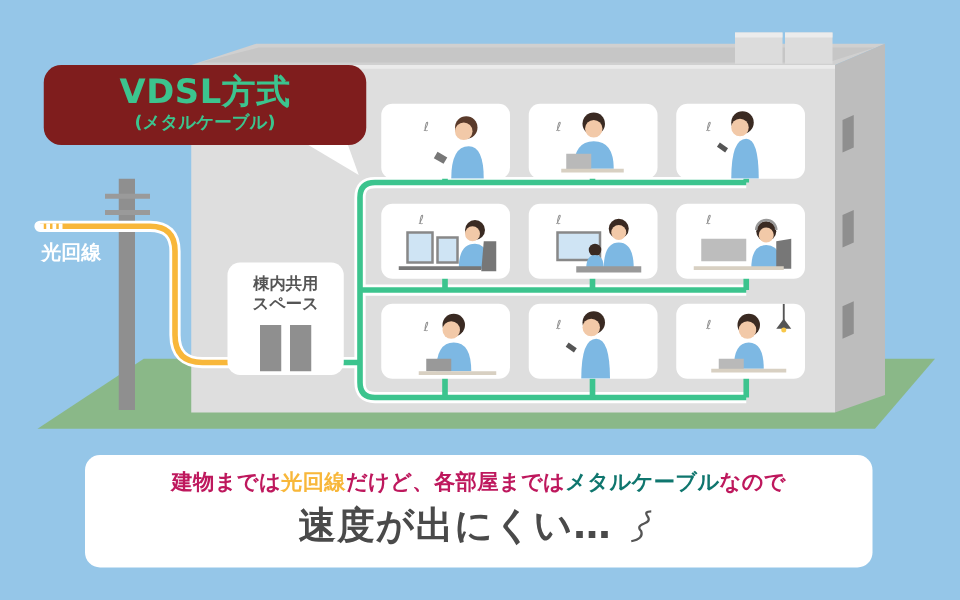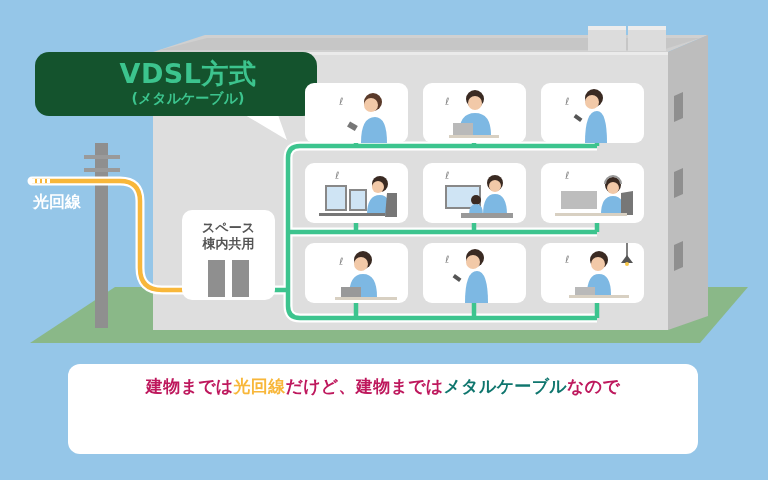--- a/index.html
+++ b/index.html
@@ -5,23 +5,22 @@
     html, body { margin: 0; padding: 0; }
     body {
       width: 768px; height: 480px; overflow: hidden; position: relative;
       background: #95c6e8;
       font-family: "DejaVu Sans", "Liberation Sans", sans-serif;
     }
     .abs { position: absolute; }
     svg.scene { position: absolute; left: 0; top: 0; }
     .callout {
       position: absolute; left: 35px; top: 52px; width: 258px; height: 64px;
-      background: #14532d; border-radius: 14px;
+      background: #7f1d1d; border-radius: 14px;
       text-align: center;
-      padding-left: 24px;
     }
     .callout .t1 { font-size: 27px; font-weight: bold; color: #3cc48e; line-height: 30px; margin-top: 7px; letter-spacing: 0.5px; }
     .callout .t2 { font-size: 14px; font-weight: bold; color: #3cc48e; line-height: 18px; text-align: center; }
     .fiber-label {
       position: absolute; left: 33px; top: 192px;
       font-size: 16px; font-weight: bold; color: #ffffff;
     }
     .shared-box {
       position: absolute; left: 182px; top: 210px; width: 93px; height: 90px;
       background: #ffffff; border-radius: 10px; text-align: center;
@@ -93,22 +92,22 @@
 
 <div class="callout">
   <div class="t1">VDSL方式</div>
   <div class="t2">(メタルケーブル)</div>
 </div>
 
 <div class="fiber-label">光回線</div>
 
 <div class="shared-box">
   <div class="lbl">
+    <div>棟内共用</div>
     <div>スペース</div>
-    <div>棟内共用</div>
   </div>
   <svg class="abs" style="left:26px;top:50px" width="44" height="40">
     <rect x="0" y="0" width="17" height="37" fill="#8f8f8f"></rect>
     <rect x="24" y="0" width="17" height="37" fill="#8f8f8f"></rect>
   </svg>
 </div>
 
 <div class="room" style="left:305px;top:83px">
   <svg width="103" height="60">
     <text x="34" y="22" font-size="10" fill="#888">ℓ</text>
@@ -206,15 +205,21 @@
     <rect x="34" y="44" width="20" height="9" fill="#b9b9b9"></rect>
     <rect x="28" y="52" width="60" height="3" fill="#d8d0c2"></rect>
     <line x1="86" y1="0" x2="86" y2="14" stroke="#555" stroke-width="1.5"></line>
     <polygon points="80,20 92,20 86,12" fill="#555"></polygon>
     <circle cx="86" cy="21" r="2" fill="#f8c84a"></circle>
   </svg>
 </div>
 
 <div class="msg">
   <div class="l1">
-    <span class="c-blue">建物までは</span><span class="c-orange">光回線</span><span class="c-blue">だけど、建物までは</span><span class="c-green">メタルケーブル</span><span class="c-blue">なので</span>
+    <span class="c-blue">建物までは</span><span class="c-orange">光回線</span><span class="c-blue">だけど、各部屋までは</span><span class="c-green">メタルケーブル</span><span class="c-blue">なので</span>
   </div>
+  <div class="l2">
+    <span>速度が出にくい…</span>
+    <svg width="26" height="30" style="vertical-align:middle">
+      <path d="M4,26 Q14,24 12,18 Q8,14 14,12 Q20,10 17,6 Q14,2 20,2" stroke="#555" stroke-width="1.8" fill="none"></path>
+    </svg>
+  </div>
 </div>
 
 </body></html>

